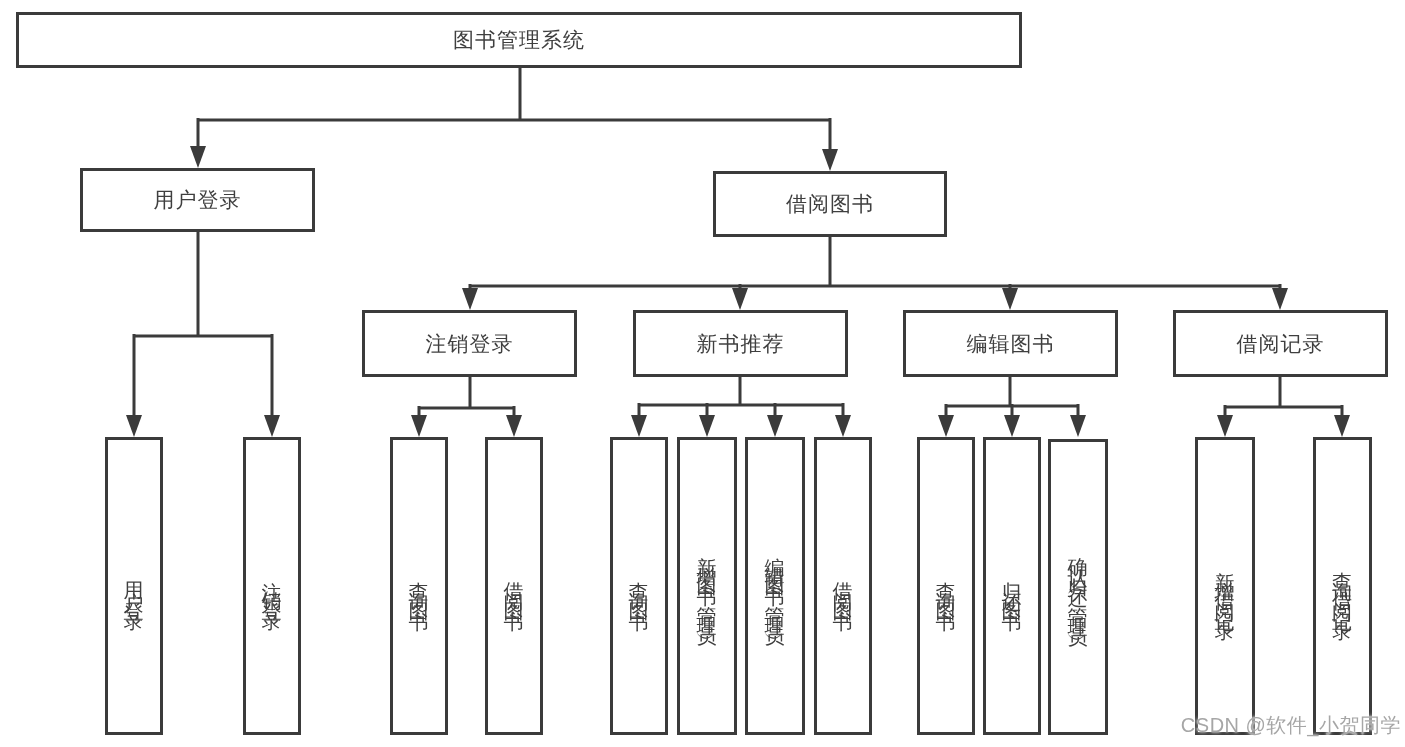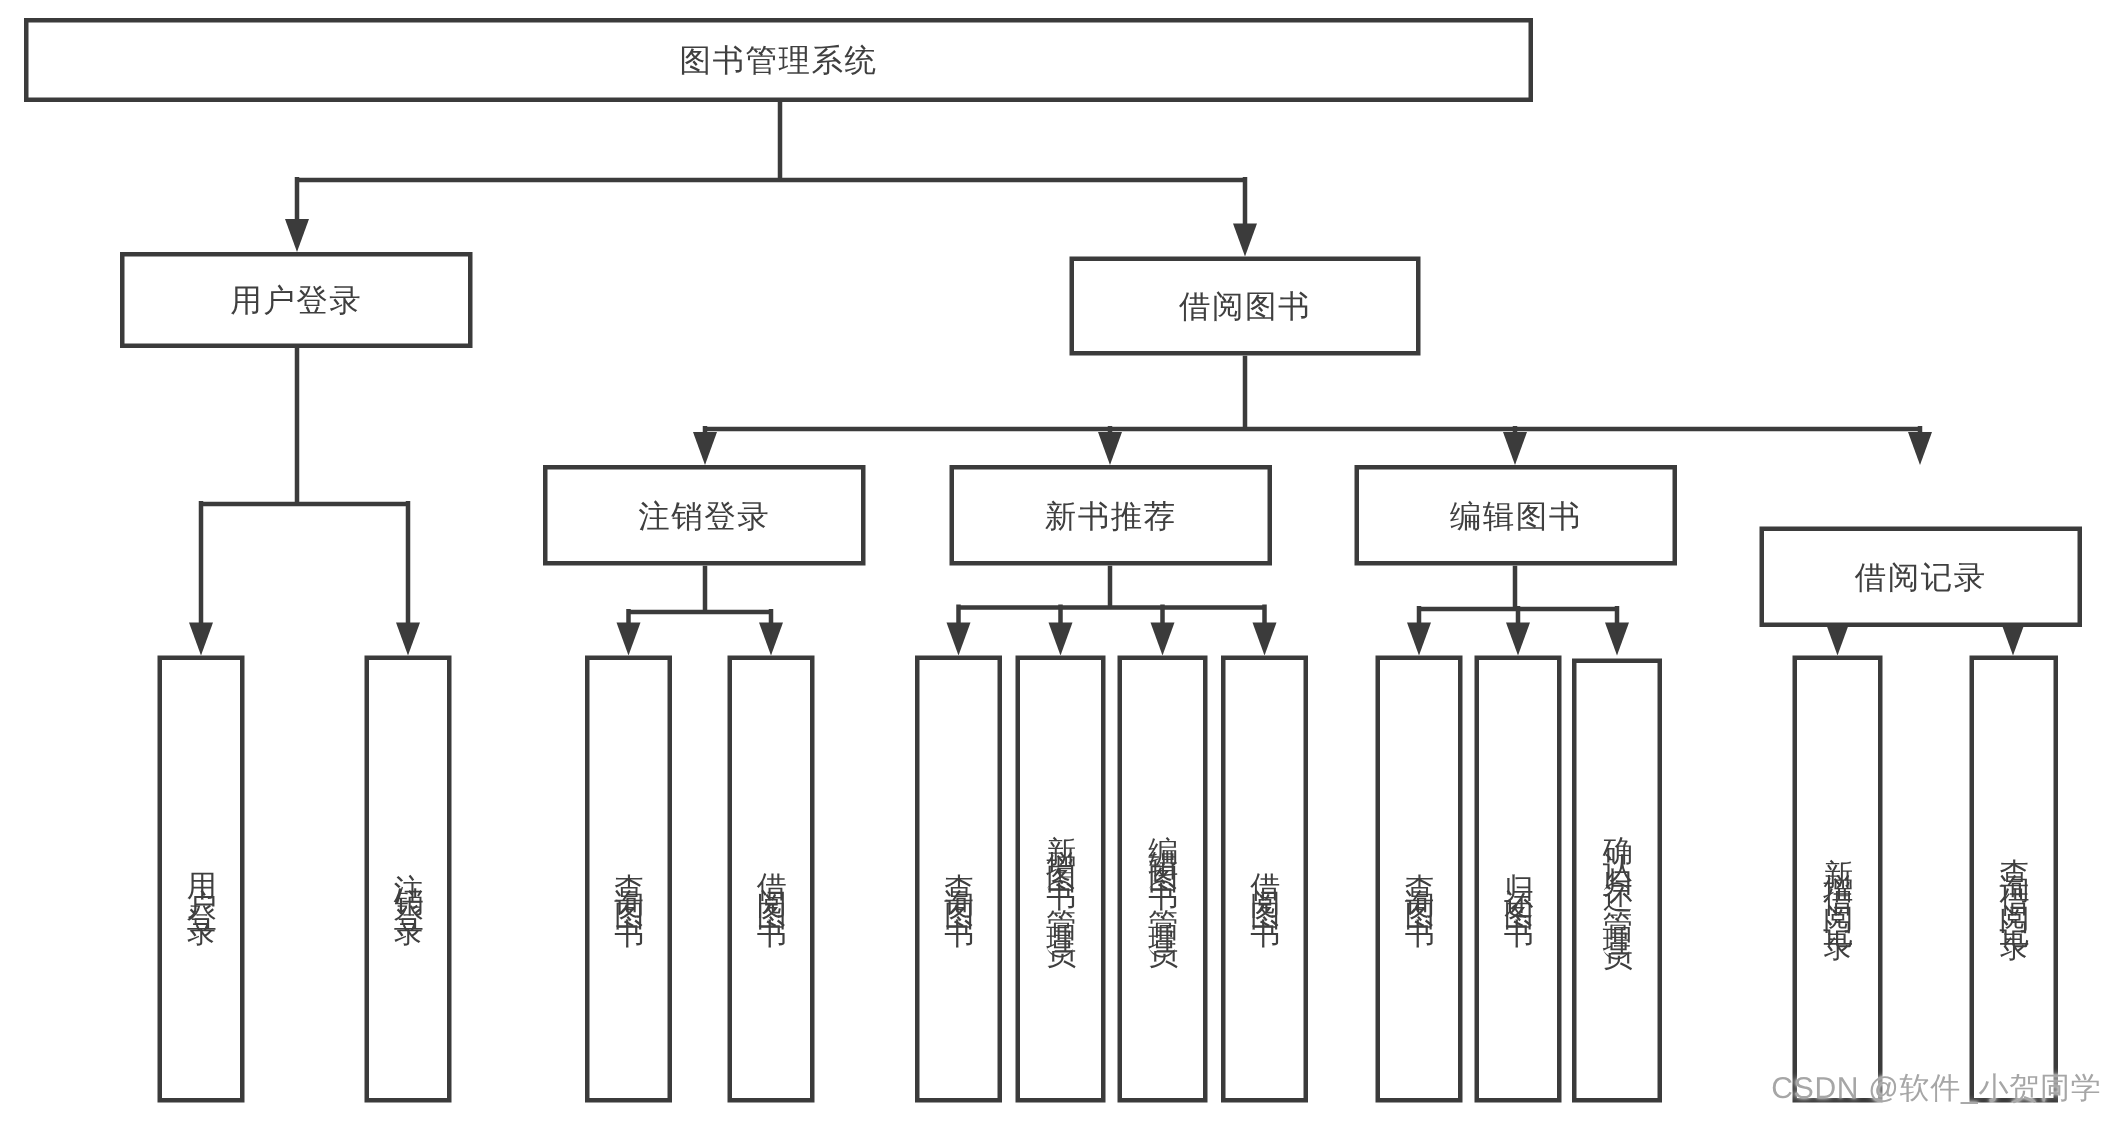--- a/index.html
+++ b/index.html
@@ -118,21 +118,21 @@
 
   <div class="node hbox" style="left:362px; top:310px; width:215px; height:67px;">
     <span>注销登录</span>
   </div>
   <div class="node hbox" style="left:633px; top:310px; width:215px; height:67px;">
     <span>新书推荐</span>
   </div>
   <div class="node hbox" style="left:903px; top:310px; width:215px; height:67px;">
     <span>编辑图书</span>
   </div>
-  <div class="node hbox" style="left:1173px; top:310px; width:215px; height:67px;margin-top:41px;">
+  <div class="node hbox" style="left:1173px; top:310px; width:215px; height:67px;">
     <span>借阅记录</span>
   </div>
 
   <div class="node vbox" style="left:105px; top:437px; width:58px; height:298px;">
     <span>用户登录</span>
   </div>
   <div class="node vbox" style="left:243px; top:437px; width:58px; height:298px;">
     <span>注销登录</span>
   </div>
 

